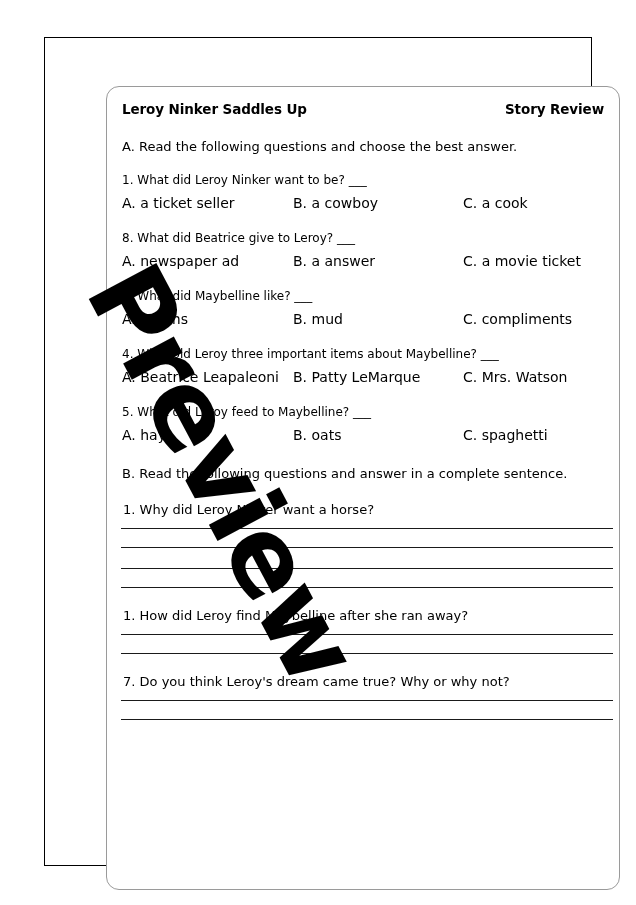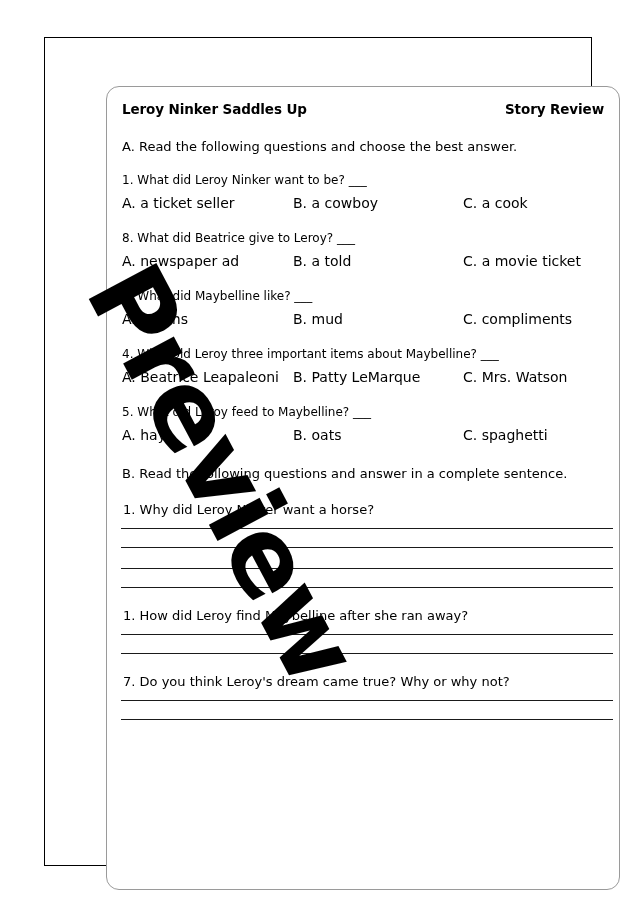--- a/index.html
+++ b/index.html
@@ -155,21 +155,21 @@
           <span class="choice col-a">A. a ticket seller</span>
           <span class="choice col-b">B. a cowboy</span>
           <span class="choice col-c">C. a cook</span>
         </div>
       </div>
 
       <div class="mc-block">
         <div class="mc-question">8. What did Beatrice give to Leroy? ___</div>
         <div class="mc-choices">
           <span class="choice col-a">A. newspaper ad</span>
-          <span class="choice col-b">B. a told</span>
+          <span class="choice col-b">B. a answer</span>
           <span class="choice col-c">C. a movie ticket</span>
         </div>
       </div>
 
       <div class="mc-block">
         <div class="mc-question">3. What did Maybelline like? ___</div>
         <div class="mc-choices">
           <span class="choice col-a">A. storms</span>
           <span class="choice col-b">B. mud</span>
           <span class="choice col-c">C. compliments</span>

